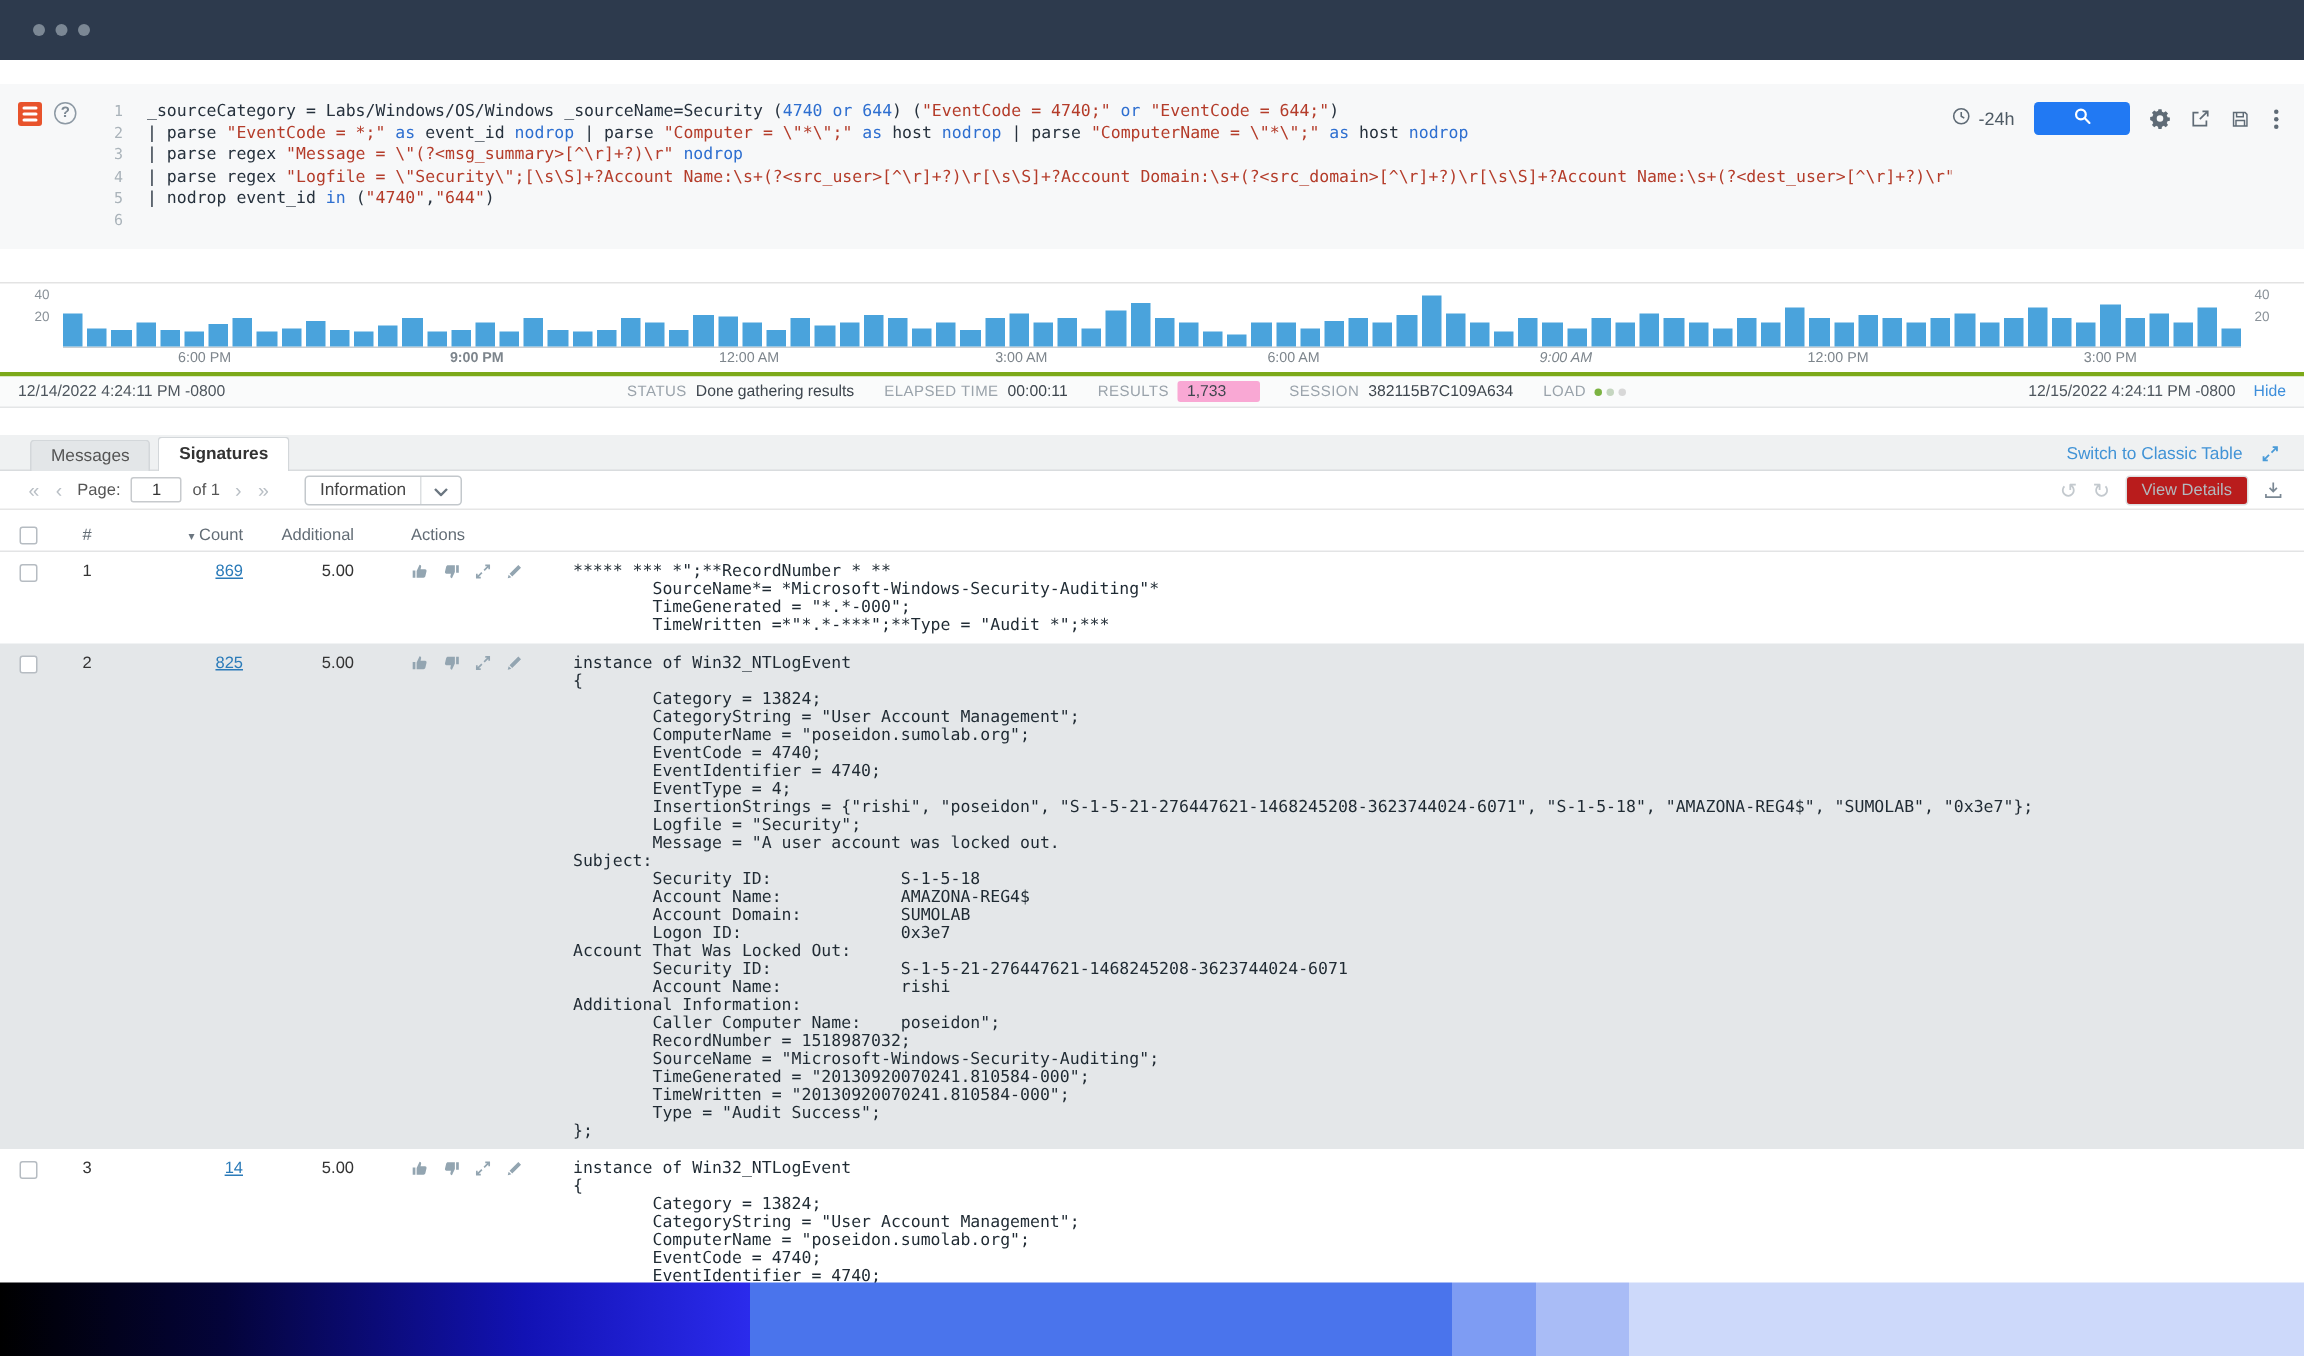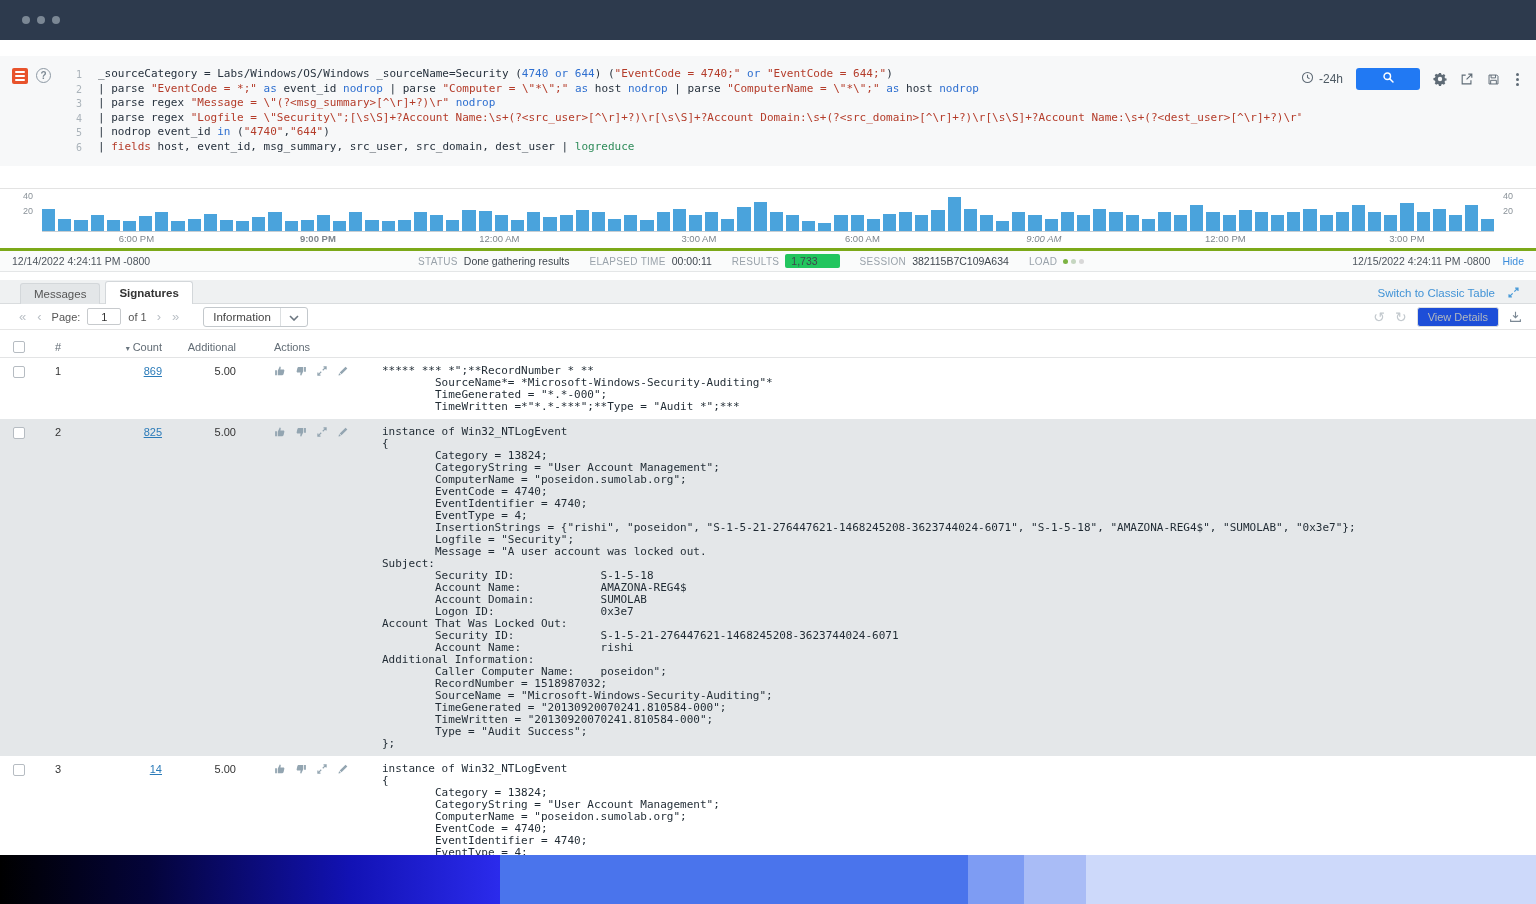--- a/index.html
+++ b/index.html
@@ -43,41 +43,41 @@
   .plot{height:38px;display:flex;align-items:flex-end;gap:3px;border-bottom:1px solid #c9ced2}
   .bar{flex:1}
   .time-axis{position:relative;height:13px;font-size:9.5px;color:#7d858c}
   .tlabel{position:absolute;top:1px;transform:translateX(-50%);white-space:nowrap}
   .green-line{height:3px;background:#7ca919;margin-top:3px}
   .status-row{height:21px;background:#fafbfb;border-bottom:1px solid #e4e6e7;display:flex;align-items:center;padding:0 12px;font-size:10.5px;color:#444}
   .ts{color:#4e565e;font-size:10.5px;white-space:nowrap}
   .status-center{flex:1;display:flex;align-items:center;justify-content:center;gap:6px}
   .meta-label{color:#9aa3ab;font-size:10px;letter-spacing:.3px}
   .meta-value{color:#3e464e;font-size:10.5px;margin-right:14px;white-space:nowrap}
-  .results-pill{background:#22c55e;border-radius:2px;padding:1px 22px 1px 6px}
+  .results-pill{background:#f9a8d4;border-radius:2px;padding:1px 22px 1px 6px}
   .load-dots{display:flex;gap:3px;align-items:center;margin-right:0}
   .load-dot{width:5px;height:5px;border-radius:50%}
   .hide-link{color:#3d8edb;margin-left:12px;cursor:pointer}
 
-  .tabs-row{margin-top:8px;height:24px;background:#eff1f2;border-bottom:1px solid #d9dcde;display:flex;align-items:flex-end;padding:0 16px 0 20px}
+  .tabs-row{margin-top:18px;height:24px;background:#eff1f2;border-bottom:1px solid #d9dcde;display:flex;align-items:flex-end;padding:0 16px 0 20px}
   .tab{height:21px;display:flex;align-items:center;padding:0 13px;background:#e3e6e8;border:1px solid #d3d7da;border-bottom:none;border-radius:3px 3px 0 0;margin-right:5px;font-size:11.5px;color:#555;margin-bottom:-1px;cursor:pointer}
   .tab.active{background:#fff;height:23px;font-weight:bold;color:#333}
   .tabbar-right{margin-left:auto;display:flex;align-items:center;gap:12px;margin-bottom:4px}
   .switch-link{color:#4193d6;font-size:11.5px;cursor:pointer;white-space:nowrap}
 
   .pag-row{height:26px;display:flex;align-items:center;padding:0 14px 0 16px;border-bottom:1px solid #e6e6e6;gap:5px;background:#fff}
   .chev{color:#b9bfc5;font-size:13px;padding:0 3px;cursor:pointer;line-height:1}
   .pag-label{color:#555;font-size:11px;margin:0 2px;white-space:nowrap}
   .page-input{width:34px;height:17px;border:1px solid #c7cacd;border-radius:2px;text-align:center;font-size:11px;font-family:"Liberation Sans",sans-serif;color:#333}
   .logcompare-btn{margin-left:16px;height:20px;background:#fff;border:1px solid #c3c8cc;border-radius:3px;display:flex;align-items:center;cursor:pointer}
   .logcompare-btn .lbl{padding:0 9px;font-size:11.5px;color:#444}
   .dd-chev{padding:2px 8px 0 8px;border-left:1px solid #dcdfe1;display:flex;align-items:center;height:100%}
   .pag-right{margin-left:auto;display:flex;align-items:center;gap:10px}
   .undo{color:#c3c9ce;font-size:14px;cursor:pointer;line-height:1}
-  .view-details-btn{height:20px;padding:0 10px;background:#1d4ed8;border:1px solid #dcdfe1;border-radius:3px;color:#b3b9be;font-size:11px;font-family:"Liberation Sans",sans-serif;cursor:pointer}
+  .view-details-btn{height:20px;padding:0 10px;background:#b91c1c;border:1px solid #dcdfe1;border-radius:3px;color:#b3b9be;font-size:11px;font-family:"Liberation Sans",sans-serif;cursor:pointer}
   .dl-icon{display:flex;align-items:center;cursor:pointer}
 
   .thead{margin-top:6px;display:flex;align-items:center;height:22px;border-bottom:1px solid #e3e4e5;color:#626c75;font-size:11px}
   .c-check{width:38px;display:flex;justify-content:center}
   .checkbox{width:12px;height:12px;border:1px solid #b6bcc2;border-radius:2px;background:#fff;display:inline-block;cursor:pointer}
   .c-num{width:40px;text-align:center}
   .c-count{width:92px;text-align:right;padding-right:8px}
   .c-rel{width:78px;text-align:right;padding-right:12px}
   .c-act{width:118px;padding-left:26px;display:flex;gap:9px;align-items:center}
   .c-sig{flex:1;padding-left:16px}
@@ -112,21 +112,21 @@
         <i></i>
       </span>
     <span class="help-icon">?</span>
   </div>
   <div class="code-area">
       <div class="code-line"><span class="ln">1</span><span class="lc"><span class="tk-p">_sourceCategory = Labs/Windows/OS/Windows _sourceName=Security (</span><span class="tk-n">4740</span><span class="tk-p"> </span><span class="tk-k">or</span><span class="tk-p"> </span><span class="tk-n">644</span><span class="tk-p">) (</span><span class="tk-s">"EventCode = 4740;"</span><span class="tk-p"> </span><span class="tk-k">or</span><span class="tk-p"> </span><span class="tk-s">"EventCode = 644;"</span><span class="tk-p">)</span></span></div>
       <div class="code-line"><span class="ln">2</span><span class="lc"><span class="tk-p">| parse </span><span class="tk-s">"EventCode = *;"</span><span class="tk-p"> </span><span class="tk-k">as</span><span class="tk-p"> event_id </span><span class="tk-k">nodrop</span><span class="tk-p"> | parse </span><span class="tk-s">"Computer = \"*\";"</span><span class="tk-p"> </span><span class="tk-k">as</span><span class="tk-p"> host </span><span class="tk-k">nodrop</span><span class="tk-p"> | parse </span><span class="tk-s">"ComputerName = \"*\";"</span><span class="tk-p"> </span><span class="tk-k">as</span><span class="tk-p"> host </span><span class="tk-k">nodrop</span></span></div>
       <div class="code-line"><span class="ln">3</span><span class="lc"><span class="tk-p">| parse regex </span><span class="tk-s">"Message = \"(?&lt;msg_summary&gt;[^\r]+?)\r"</span><span class="tk-p"> </span><span class="tk-k">nodrop</span></span></div>
       <div class="code-line"><span class="ln">4</span><span class="lc"><span class="tk-p">| parse regex </span><span class="tk-s">"Logfile = \"Security\";[\s\S]+?Account Name:\s+(?&lt;src_user&gt;[^\r]+?)\r[\s\S]+?Account Domain:\s+(?&lt;src_domain&gt;[^\r]+?)\r[\s\S]+?Account Name:\s+(?&lt;dest_user&gt;[^\r]+?)\r"</span></span></div>
       <div class="code-line"><span class="ln">5</span><span class="lc"><span class="tk-p">| nodrop event_id </span><span class="tk-k">in</span><span class="tk-p"> (</span><span class="tk-s">"4740"</span><span class="tk-p">,</span><span class="tk-s">"644"</span><span class="tk-p">)</span></span></div>
-      <div class="code-line"><span class="ln">6</span><span class="lc"><span class="tk-p">| </span><span class="tk-o">fields</span><span class="tk-p"> host, event_id, msg_summary, src_user, src_domain, dest_user | </span><span class="tk-f">logreduce</span></span></div>
+      <div class="code-line"><span class="ln">6</span></div>
     </div>
   <div class="query-tools">
     <span class="time-range">
       <span><svg width="13" height="13" viewBox="0 0 16 16" fill="none" stroke="#5f6b76" stroke-width="1.3">
             <circle cx="8" cy="8" r="6.2"></circle>
             <path d="M8 4.5V8l2.5 1.5"></path>
           </svg></span>
       <span>-24h</span>
     </span>
     <button class="search-btn">
@@ -257,21 +257,21 @@
           <div class="bar" style="height: 51%; background: rgb(74, 163, 220);"></div>
           <div class="bar" style="height: 60%; background: rgb(74, 163, 220);"></div>
           <div class="bar" style="height: 42%; background: rgb(74, 163, 220);"></div>
           <div class="bar" style="height: 69%; background: rgb(74, 163, 220);"></div>
           <div class="bar" style="height: 33%; background: rgb(74, 163, 220);"></div>
         </div>
       <div class="time-axis">
           <span class="tlabel" style="left: 6.5%;">6:00 PM</span>
           <span class="tlabel" style="left: 19%; font-weight: bold;">9:00 PM</span>
           <span class="tlabel" style="left: 31.5%;">12:00 AM</span>
-          <span class="tlabel" style="left: 44%; margin-left: 18px;">3:00 AM</span>
+          <span class="tlabel" style="left: 44%;">3:00 AM</span>
           <span class="tlabel" style="left: 56.5%;">6:00 AM</span>
           <span class="tlabel" style="left: 69%; font-style: italic;">9:00 AM</span>
           <span class="tlabel" style="left: 81.5%;">12:00 PM</span>
           <span class="tlabel" style="left: 94%;">3:00 PM</span>
         </div>
     </div>
     <div class="y-col right">
       <span class="y-top">40</span>
       <span class="y-mid">20</span>
     </div>

